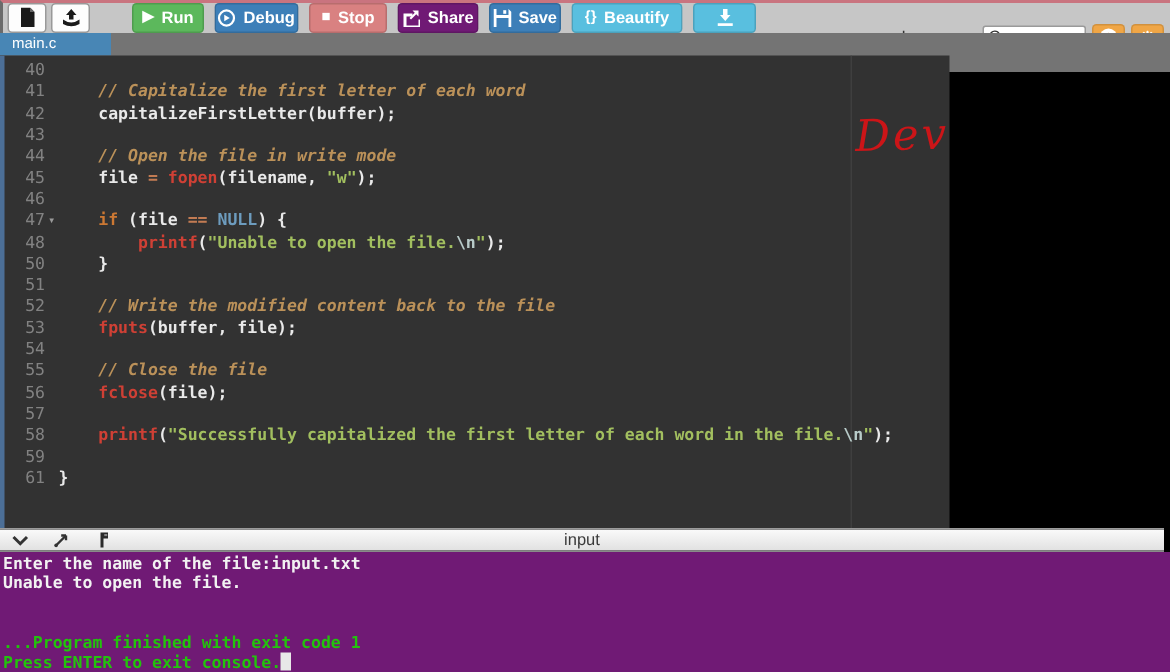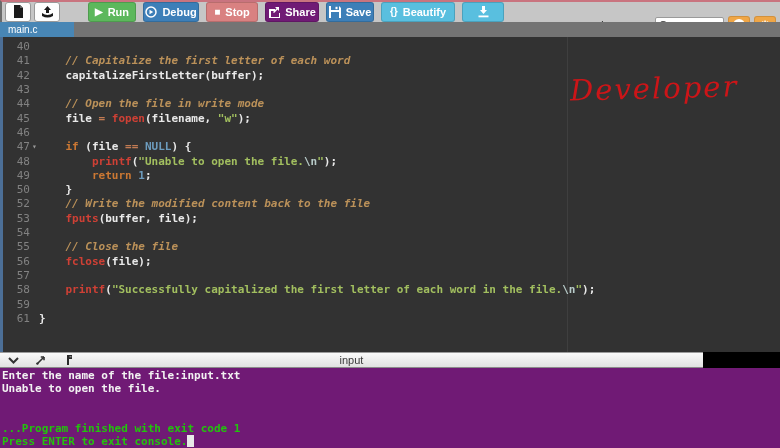--- a/index.html
+++ b/index.html
@@ -37,21 +37,21 @@
                  display:flex; align-items:center; justify-content:center; }
   .gear-glyph { font-size:13px; line-height:1; }
 
   
   .tabbar { position:absolute; left:0; top:22px; width:780px; height:26px; background:#747474; }
   .tab-active { position:absolute; left:0; top:0; width:74px; height:15px; background:#4886b5;
                 color:#fff; font-size:10px; display:flex; align-items:center;
                 padding-left:8px; cursor:pointer; }
 
   
-  .editor { position:absolute; left:0; top:37px; width:780px; height:315px;
+  .editor { position:absolute; left:0; top:37px; width:633px; height:315px;
             background:#323232; overflow:hidden; }
   .left-strip { position:absolute; left:0; top:0; width:3px; height:315px; background:#4c6f97; }
   .print-margin { position:absolute; left:567px; top:0; width:1px; height:315px; background:#3f3f3f; }
   .code-rows { position:absolute; left:3px; top:3px; }
   .code-row { display:flex; height:14.32px; line-height:14.32px; white-space:pre;
               font-family:"DejaVu Sans Mono", monospace; font-size:11px; }
   .gutter-cell { width:27px; text-align:right; color:#828282; font-weight:normal; }
   .fold-cell { width:9px; color:#9a9a9a; font-size:8px; text-align:center; }
   .code-text { font-weight:bold; }
   .tk-pl { color:#e9e9e9; }
@@ -60,21 +60,21 @@
   .tk-fn { color:#cf4035; }
   .tk-cn { color:#6d9cbe; }
   .tk-st { color:#a2bf5f; }
   .tk-op { color:#c27b53; }
   .tk-esc { color:#b8cbc9; }
   .watermark { position:absolute; left:570px; top:34px; width:200px;
                font-family:"DejaVu Serif", serif; font-style:italic;
                font-size:29px; color:#cc1518; transform:rotate(-1.5deg); letter-spacing:2px; }
 
   
-  .console-header { position:absolute; left:0; top:352px; width:703px; height:16px;
+  .console-header { position:absolute; left:0; top:352px; width:776px; height:16px;
                     background:linear-gradient(#fafafa,#e1e1e1);
                     border-top:1px solid #9b9b9b; border-bottom:1px solid #8a8a8a; }
   .ch-icons { position:absolute; left:6px; top:0; height:100%; display:flex;
               align-items:center; gap:14px; }
   .ch-icon { width:14px; height:12px; cursor:pointer; display:flex; align-items:center; justify-content:center; }
   .ch-title { position:absolute; left:0; top:0; width:100%; height:100%; display:flex;
               align-items:center; justify-content:center; font-size:11px; color:#3a3a3a; }
 
   
   .terminal { position:absolute; left:0; top:368px; width:780px; height:80px;
@@ -193,22 +193,22 @@
     <div class="code-rows" id="code-rows">
         <div class="code-row"><span class="gutter-cell">40</span><span class="fold-cell"></span><span class="code-text"></span></div>
         <div class="code-row"><span class="gutter-cell">41</span><span class="fold-cell"></span><span class="code-text"><span class="tk-cm">    // Capitalize the first letter of each word</span></span></div>
         <div class="code-row"><span class="gutter-cell">42</span><span class="fold-cell"></span><span class="code-text"><span class="tk-pl">    capitalizeFirstLetter(buffer);</span></span></div>
         <div class="code-row"><span class="gutter-cell">43</span><span class="fold-cell"></span><span class="code-text"></span></div>
         <div class="code-row"><span class="gutter-cell">44</span><span class="fold-cell"></span><span class="code-text"><span class="tk-cm">    // Open the file in write mode</span></span></div>
         <div class="code-row"><span class="gutter-cell">45</span><span class="fold-cell"></span><span class="code-text"><span class="tk-pl">    file </span><span class="tk-op">=</span><span class="tk-pl"> </span><span class="tk-fn">fopen</span><span class="tk-pl">(filename, </span><span class="tk-st">"w"</span><span class="tk-pl">);</span></span></div>
         <div class="code-row"><span class="gutter-cell">46</span><span class="fold-cell"></span><span class="code-text"></span></div>
         <div class="code-row"><span class="gutter-cell">47</span><span class="fold-cell">▾</span><span class="code-text"><span class="tk-pl">    </span><span class="tk-kw">if</span><span class="tk-pl"> (file </span><span class="tk-op">==</span><span class="tk-pl"> </span><span class="tk-cn">NULL</span><span class="tk-pl">) {</span></span></div>
         <div class="code-row"><span class="gutter-cell">48</span><span class="fold-cell"></span><span class="code-text"><span class="tk-pl">        </span><span class="tk-fn">printf</span><span class="tk-pl">(</span><span class="tk-st">"Unable to open the file.</span><span class="tk-esc">\n</span><span class="tk-st">"</span><span class="tk-pl">);</span></span></div>
-        <div class="code-row"><span class="gutter-cell">49</span><span class="fold-cell"></span><span class="code-text"><span class="tk-pl">        </span><span class="tk-kw">return</span><span class="tk-pl"> </span><span class="tk-cn">1</span><span class="tk-pl">;</span></span></div>
         <div class="code-row"><span class="gutter-cell">50</span><span class="fold-cell"></span><span class="code-text"><span class="tk-pl">    }</span></span></div>
+        <div class="code-row"><span class="gutter-cell">51</span><span class="fold-cell"></span><span class="code-text"></span></div>
         <div class="code-row"><span class="gutter-cell">52</span><span class="fold-cell"></span><span class="code-text"><span class="tk-cm">    // Write the modified content back to the file</span></span></div>
         <div class="code-row"><span class="gutter-cell">53</span><span class="fold-cell"></span><span class="code-text"><span class="tk-pl">    </span><span class="tk-fn">fputs</span><span class="tk-pl">(buffer, file);</span></span></div>
         <div class="code-row"><span class="gutter-cell">54</span><span class="fold-cell"></span><span class="code-text"></span></div>
         <div class="code-row"><span class="gutter-cell">55</span><span class="fold-cell"></span><span class="code-text"><span class="tk-cm">    // Close the file</span></span></div>
         <div class="code-row"><span class="gutter-cell">56</span><span class="fold-cell"></span><span class="code-text"><span class="tk-pl">    </span><span class="tk-fn">fclose</span><span class="tk-pl">(file);</span></span></div>
         <div class="code-row"><span class="gutter-cell">57</span><span class="fold-cell"></span><span class="code-text"></span></div>
         <div class="code-row"><span class="gutter-cell">58</span><span class="fold-cell"></span><span class="code-text"><span class="tk-pl">    </span><span class="tk-fn">printf</span><span class="tk-pl">(</span><span class="tk-st">"Successfully capitalized the first letter of each word in the file.</span><span class="tk-esc">\n</span><span class="tk-st">"</span><span class="tk-pl">);</span></span></div>
         <div class="code-row"><span class="gutter-cell">59</span><span class="fold-cell"></span><span class="code-text"></span></div>
         <div class="code-row"><span class="gutter-cell">61</span><span class="fold-cell"></span><span class="code-text"><span class="tk-pl">}</span></span></div>
       </div>

